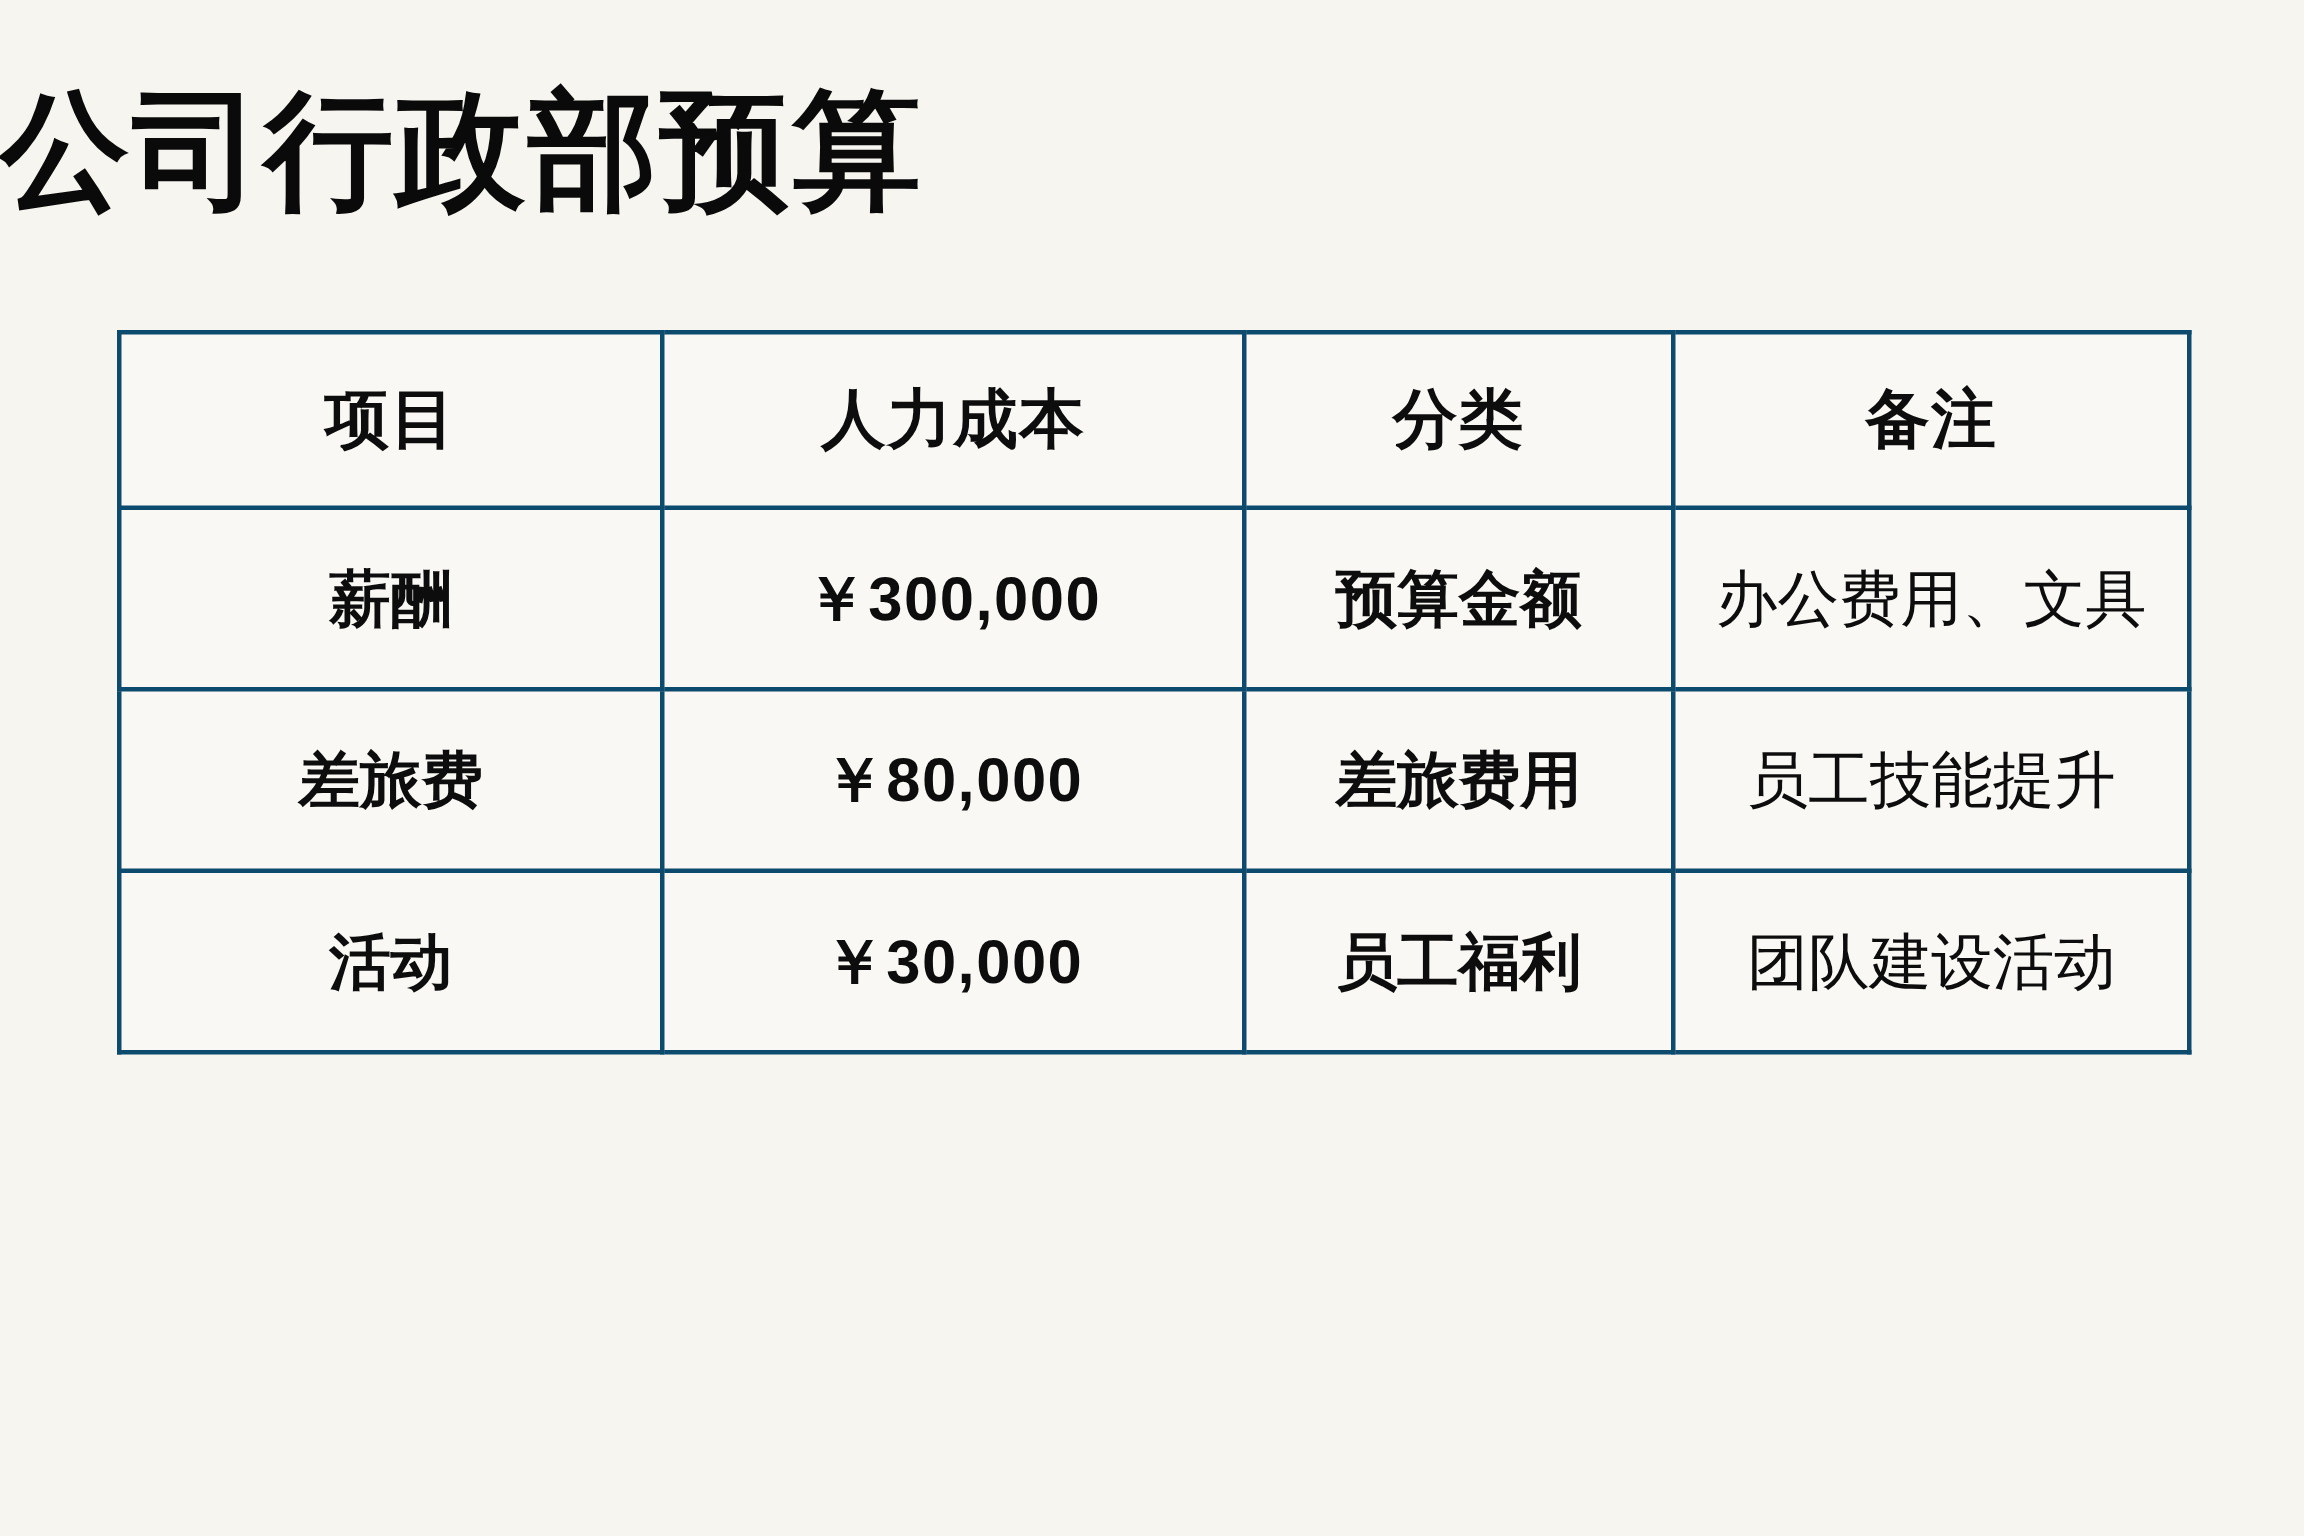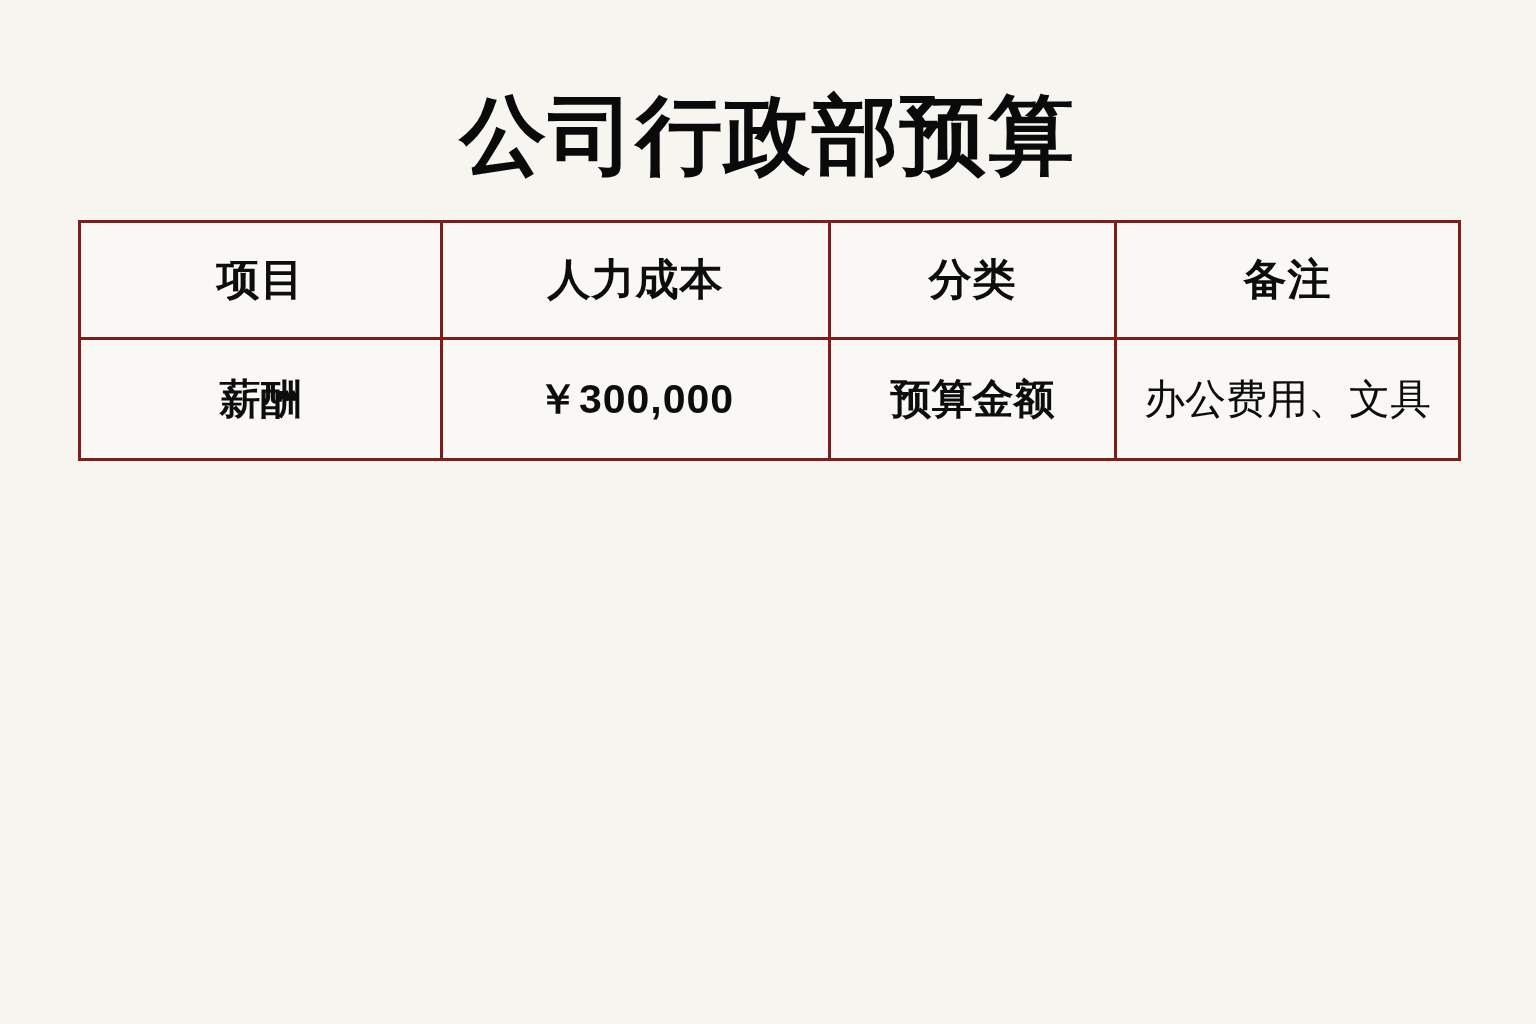--- a/index.html
+++ b/index.html
@@ -14,27 +14,26 @@
     color: #0d0d0d;
     overflow: hidden;
   }
   .page {
     position: relative;
     width: 1536px;
     height: 1024px;
     box-sizing: border-box;
   }
   .title {
-    text-align: center;
     font-size: 86px;
     font-weight: 700;
     letter-spacing: 2px;
     line-height: 1;
     margin: 0;
-    padding-top: 92px;
+    padding-top: 58px;
     color: #0a0a0a;
   }
   .table-wrap {
     position: absolute;
     left: 78px;
     top: 220px;
     width: 1380px;
   }
   table.budget {
     border-collapse: collapse;
@@ -42,21 +41,21 @@
     width: 1380px;
     background: #faf8f4;
   }
   table.budget col.c-item   { width: 362px; }
   table.budget col.c-amount { width: 388px; }
   table.budget col.c-cat    { width: 286px; }
   table.budget col.c-note   { width: 344px; }
 
   table.budget th,
   table.budget td {
-    border: 3px solid #7f1d1d;
+    border: 3px solid #0c4a6e;
     text-align: center;
     vertical-align: middle;
     padding: 0 6px;
     white-space: nowrap;
     overflow: hidden;
   }
   table.budget th {
     height: 114px;
     font-size: 43px;
     font-weight: 700;
@@ -97,17 +96,29 @@
           <th>备注</th>
         </tr>
       </thead>
       <tbody>
         <tr>
           <td class="item">薪酬</td>
           <td class="amount">￥300,000</td>
           <td class="category">预算金额</td>
           <td class="note">办公费用、文具</td>
         </tr>
+        <tr>
+          <td class="item">差旅费</td>
+          <td class="amount">￥80,000</td>
+          <td class="category">差旅费用</td>
+          <td class="note">员工技能提升</td>
+        </tr>
+        <tr>
+          <td class="item">活动</td>
+          <td class="amount">￥30,000</td>
+          <td class="category">员工福利</td>
+          <td class="note">团队建设活动</td>
+        </tr>
       </tbody>
     </table>
   </div>
 
 </div>
 
 </body></html>

